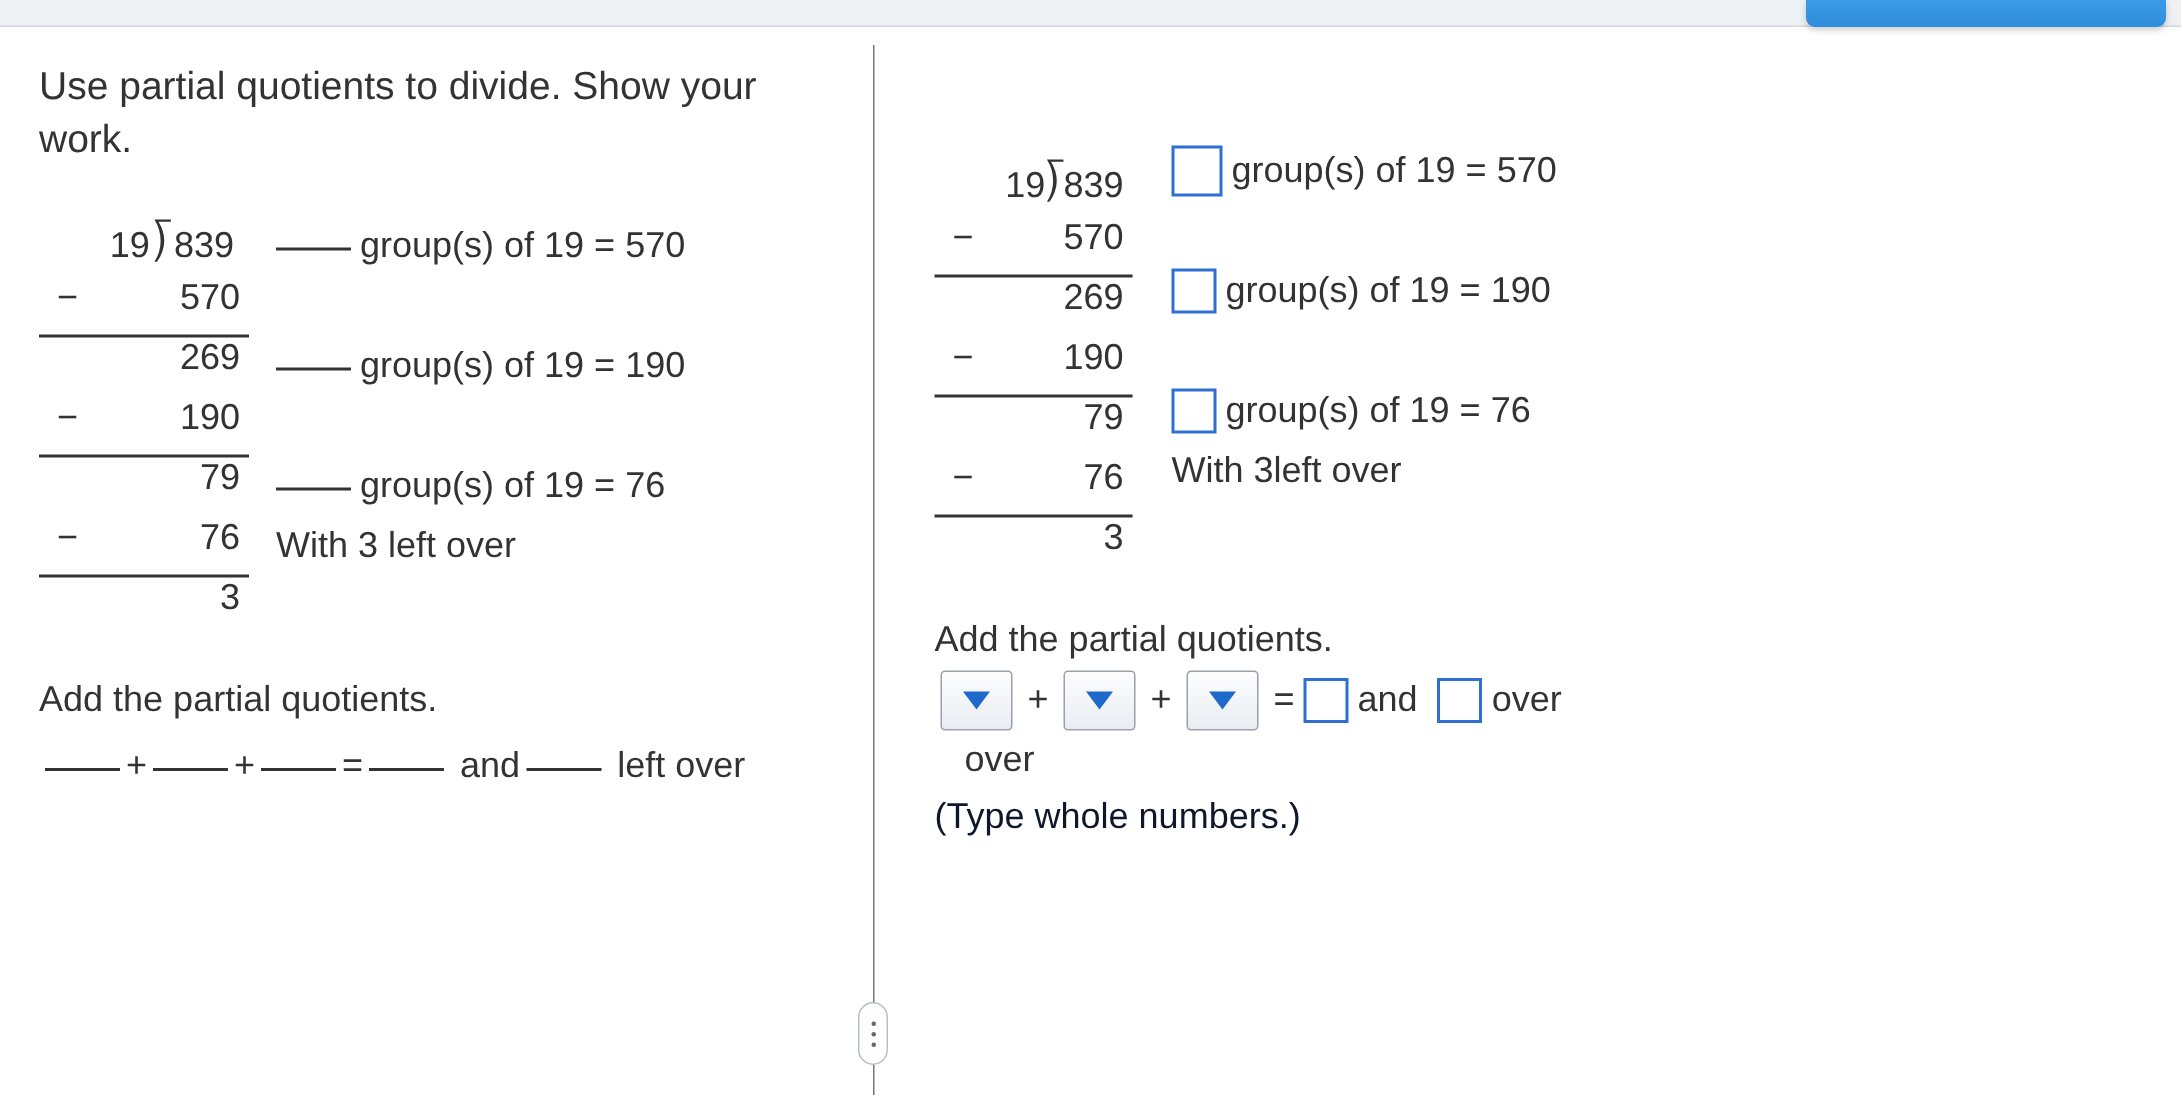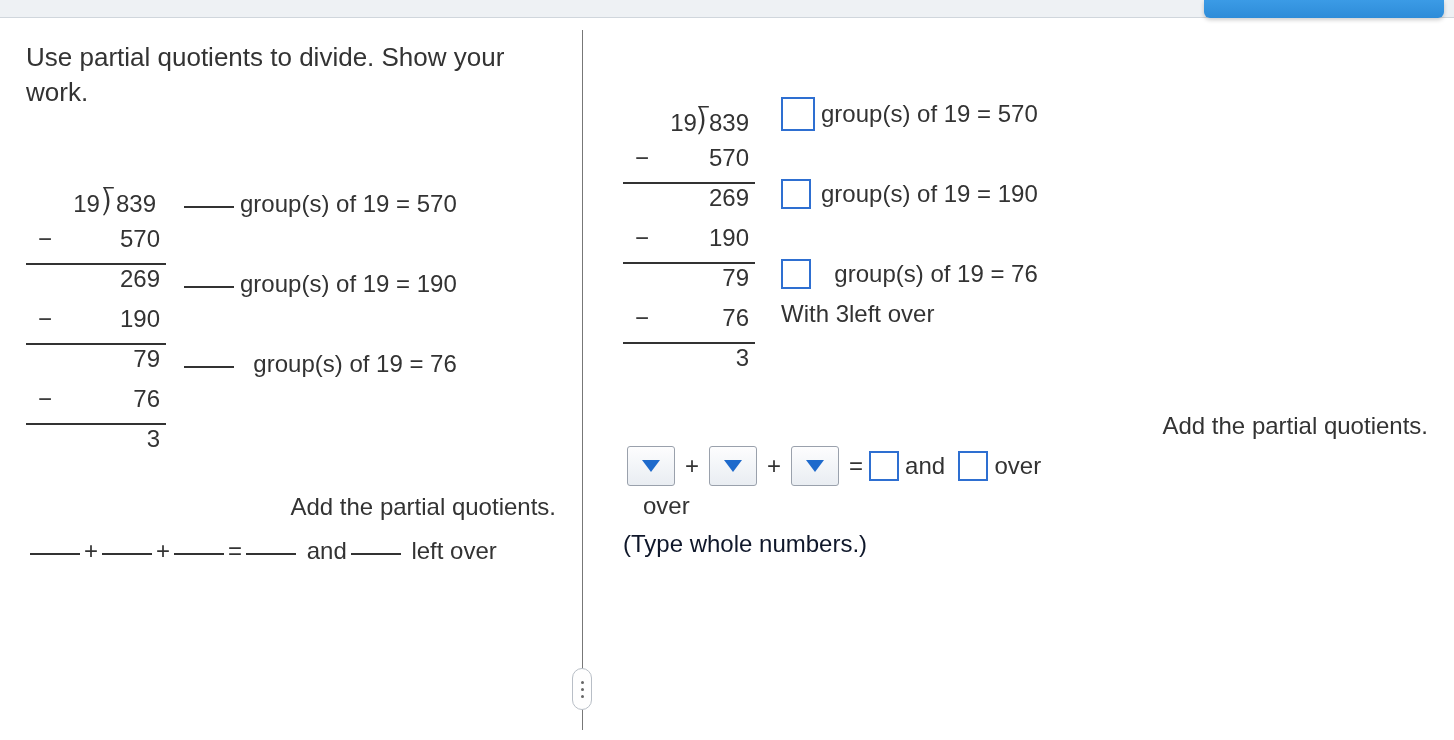--- a/index.html
+++ b/index.html
@@ -49,22 +49,22 @@
     width: 20px; height: 42px;
     background: #fefefe;
     border: 1px solid #b8bec6;
     border-radius: 10px;
     display: flex; flex-direction: column;
     align-items: center; justify-content: center;
     gap: 4px;
   }
   .handle span { width:3px; height:3px; background:#666; border-radius:50%; }
   .right-col { flex: 1; padding-left: 40px; padding-top: 34px; }
-  .instr { margin-bottom: 40px; line-height: 1.35; }
-  .instr2 { margin-top: 28px; margin-bottom: 6px; text-align: right; }
+  .instr { line-height: 1.35; }
+  .instr2 { margin-top: 28px; margin-bottom: 6px; }
   .ldiv-row, .rdiv-row {
     display: flex; align-items: baseline;
   }
   .calc-col {
     font-variant-numeric: tabular-nums;
     position: relative;
     width: 140px;
   }
   .calc-col .line {
     display: flex; justify-content: flex-end;
@@ -80,21 +80,21 @@
   }
   .longdiv .divisor { padding-right: 2px; }
   .longdiv .paren { font-size: 30px; position: relative; top: 2px; }
   .longdiv .dividend {
     border-top: 2px solid #333;
     padding: 0 4px;
     margin-left: -2px;
   }
   .annot-col { padding-left: 18px; }
   .annot-col .annot {
-    height: 40px; display: flex; align-items: baseline; justify-content: space-between;
+    height: 40px; display: flex; align-items: baseline;
   }
   .blank-line {
     display: inline-block;
     border-bottom: 2px solid #333;
     width: 50px;
     margin-right: 6px;
     position: relative; top: -4px;
   }
   .blank-line.sm { width: 46px; }
   .sum-line { margin-top: 16px; display:flex; align-items:baseline; flex-wrap:wrap; gap:0; }
@@ -188,20 +188,23 @@
           </div>
         <div class="annot"></div>
         <div class="annot">
             <span class="blank-line"></span>
             <span>group(s) of 19 = 190</span>
           </div>
         <div class="annot"></div>
         <div class="annot">
             <span class="blank-line"></span>
             <span>group(s) of 19 = 76</span>
+          </div>
+        <div class="annot">
+            <span>With 3 left over</span>
           </div>
       </div>
     </div>
 
     <p class="instr2">Add the partial quotients.</p>
 
     <div class="sum-line">
       <span class="blank-line sm"></span>
       <span>+</span>
       <span class="blank-line sm"></span>

